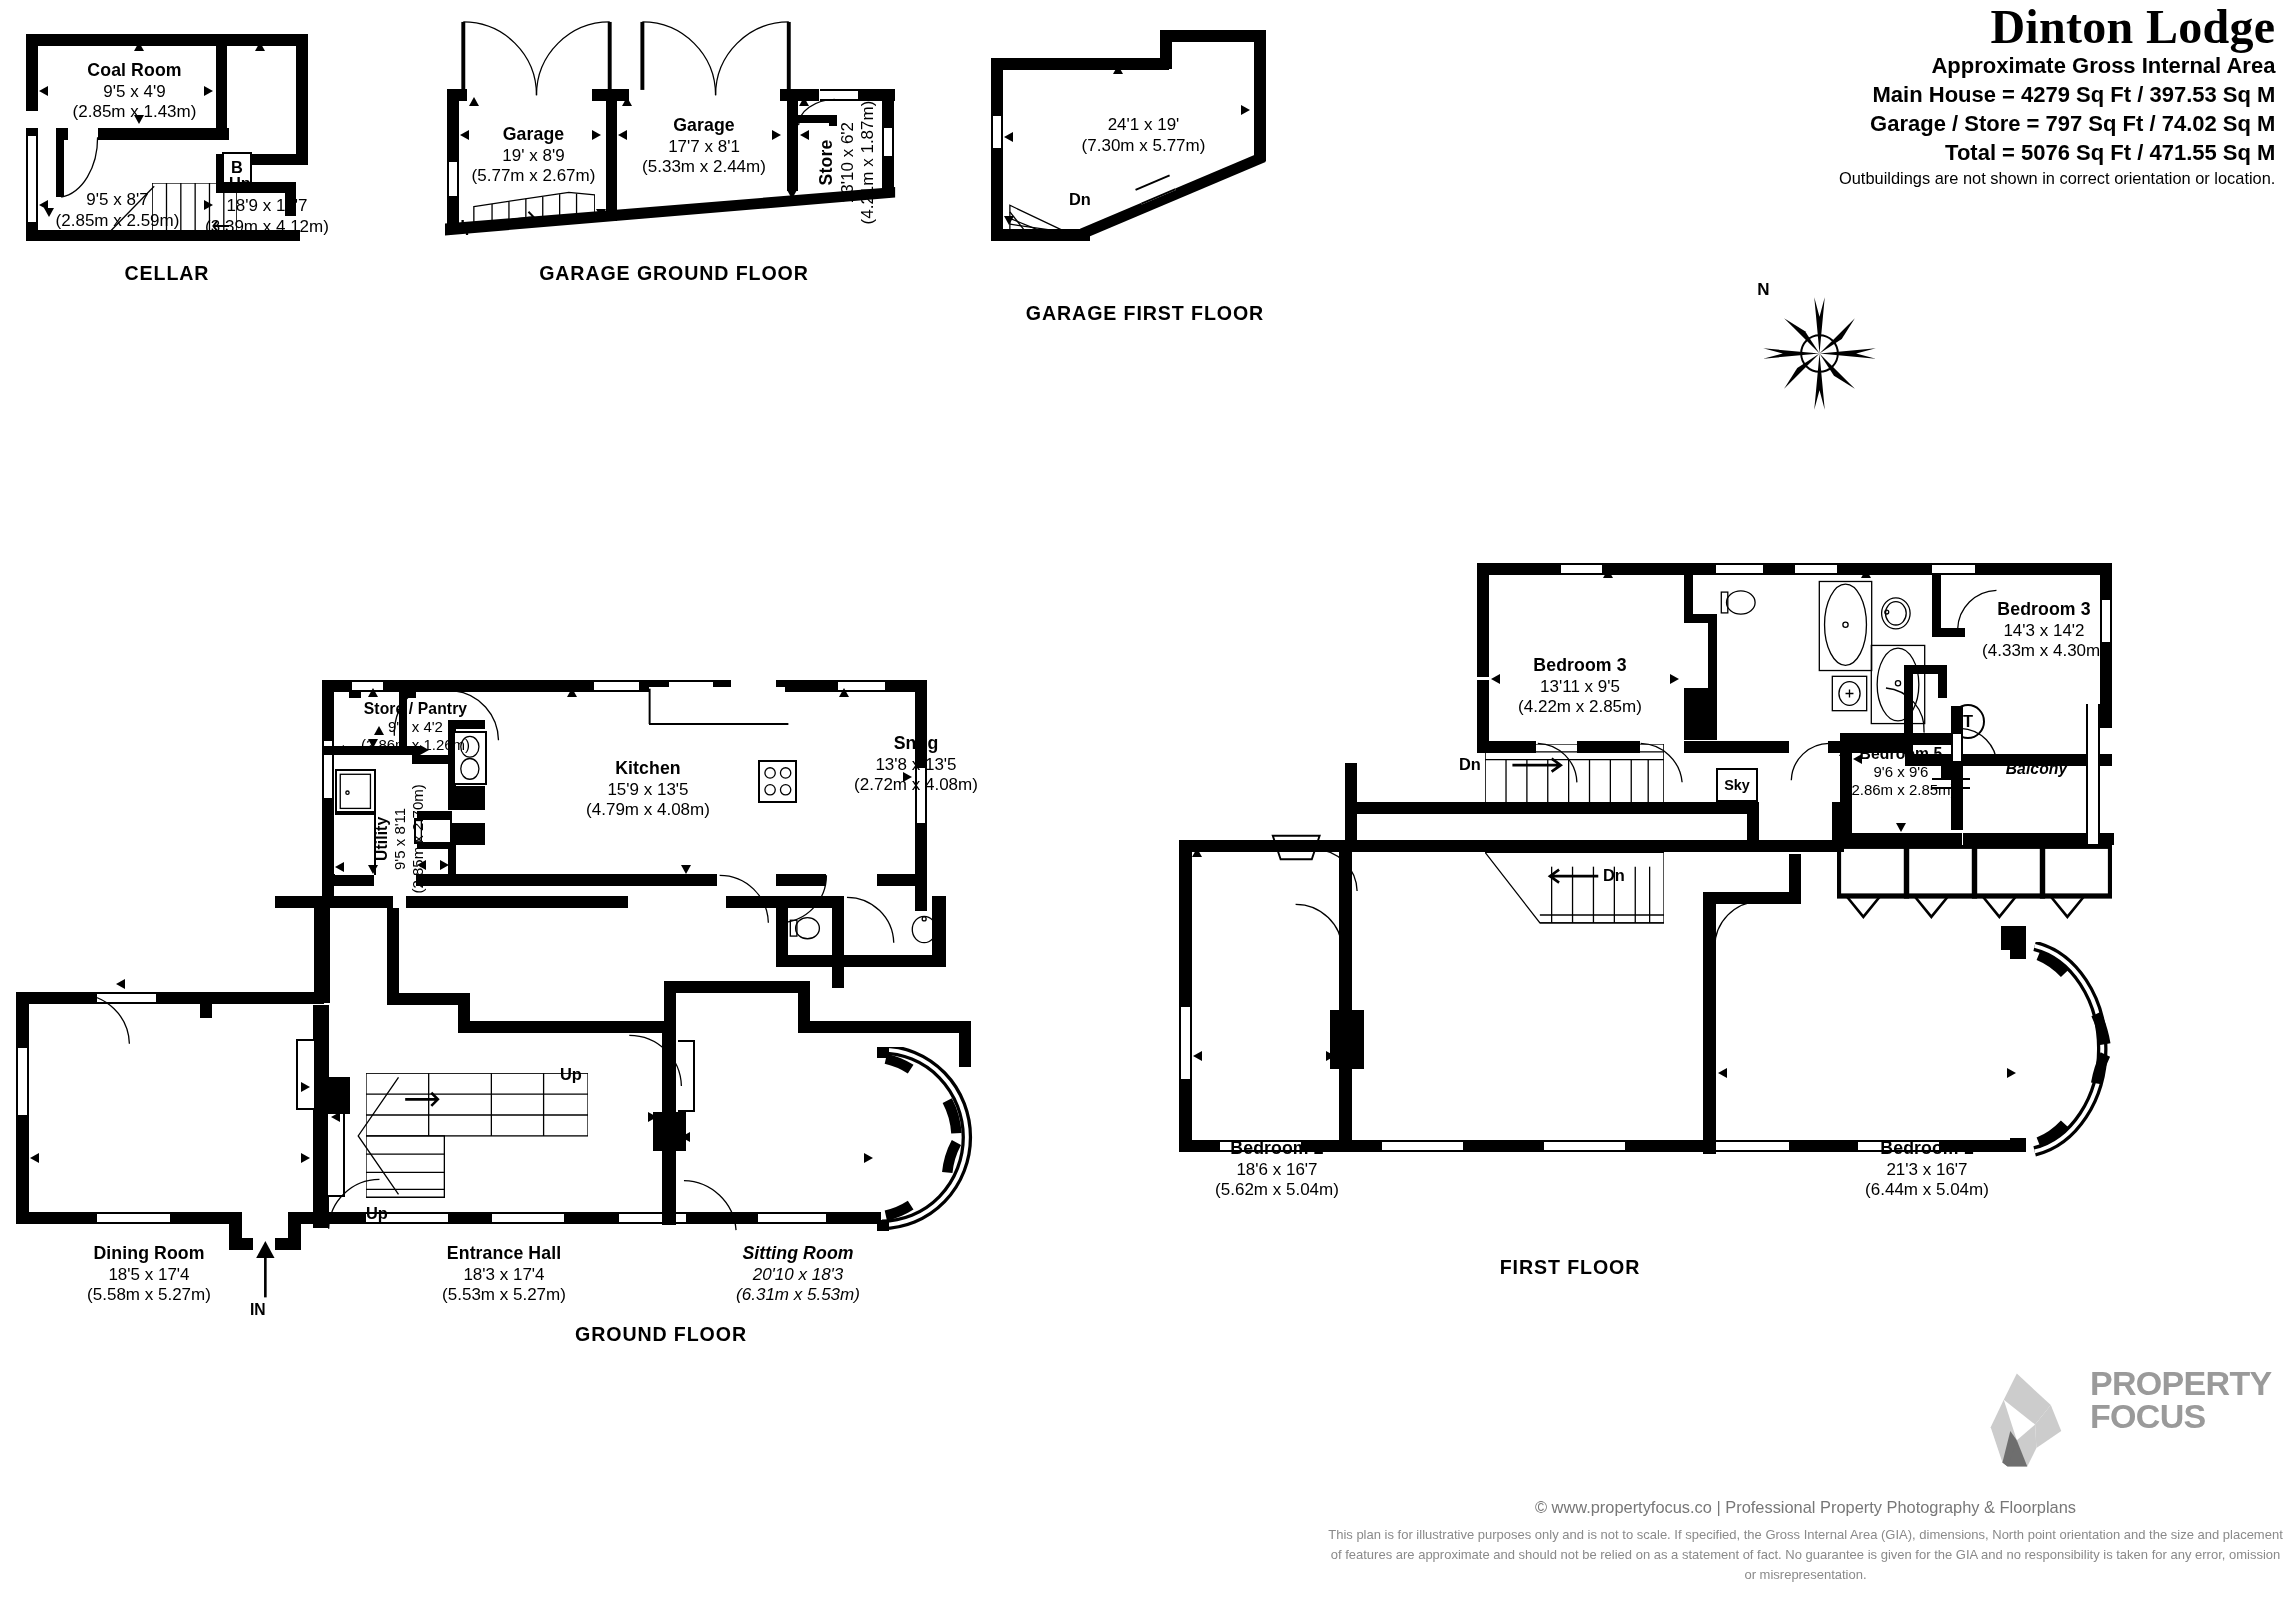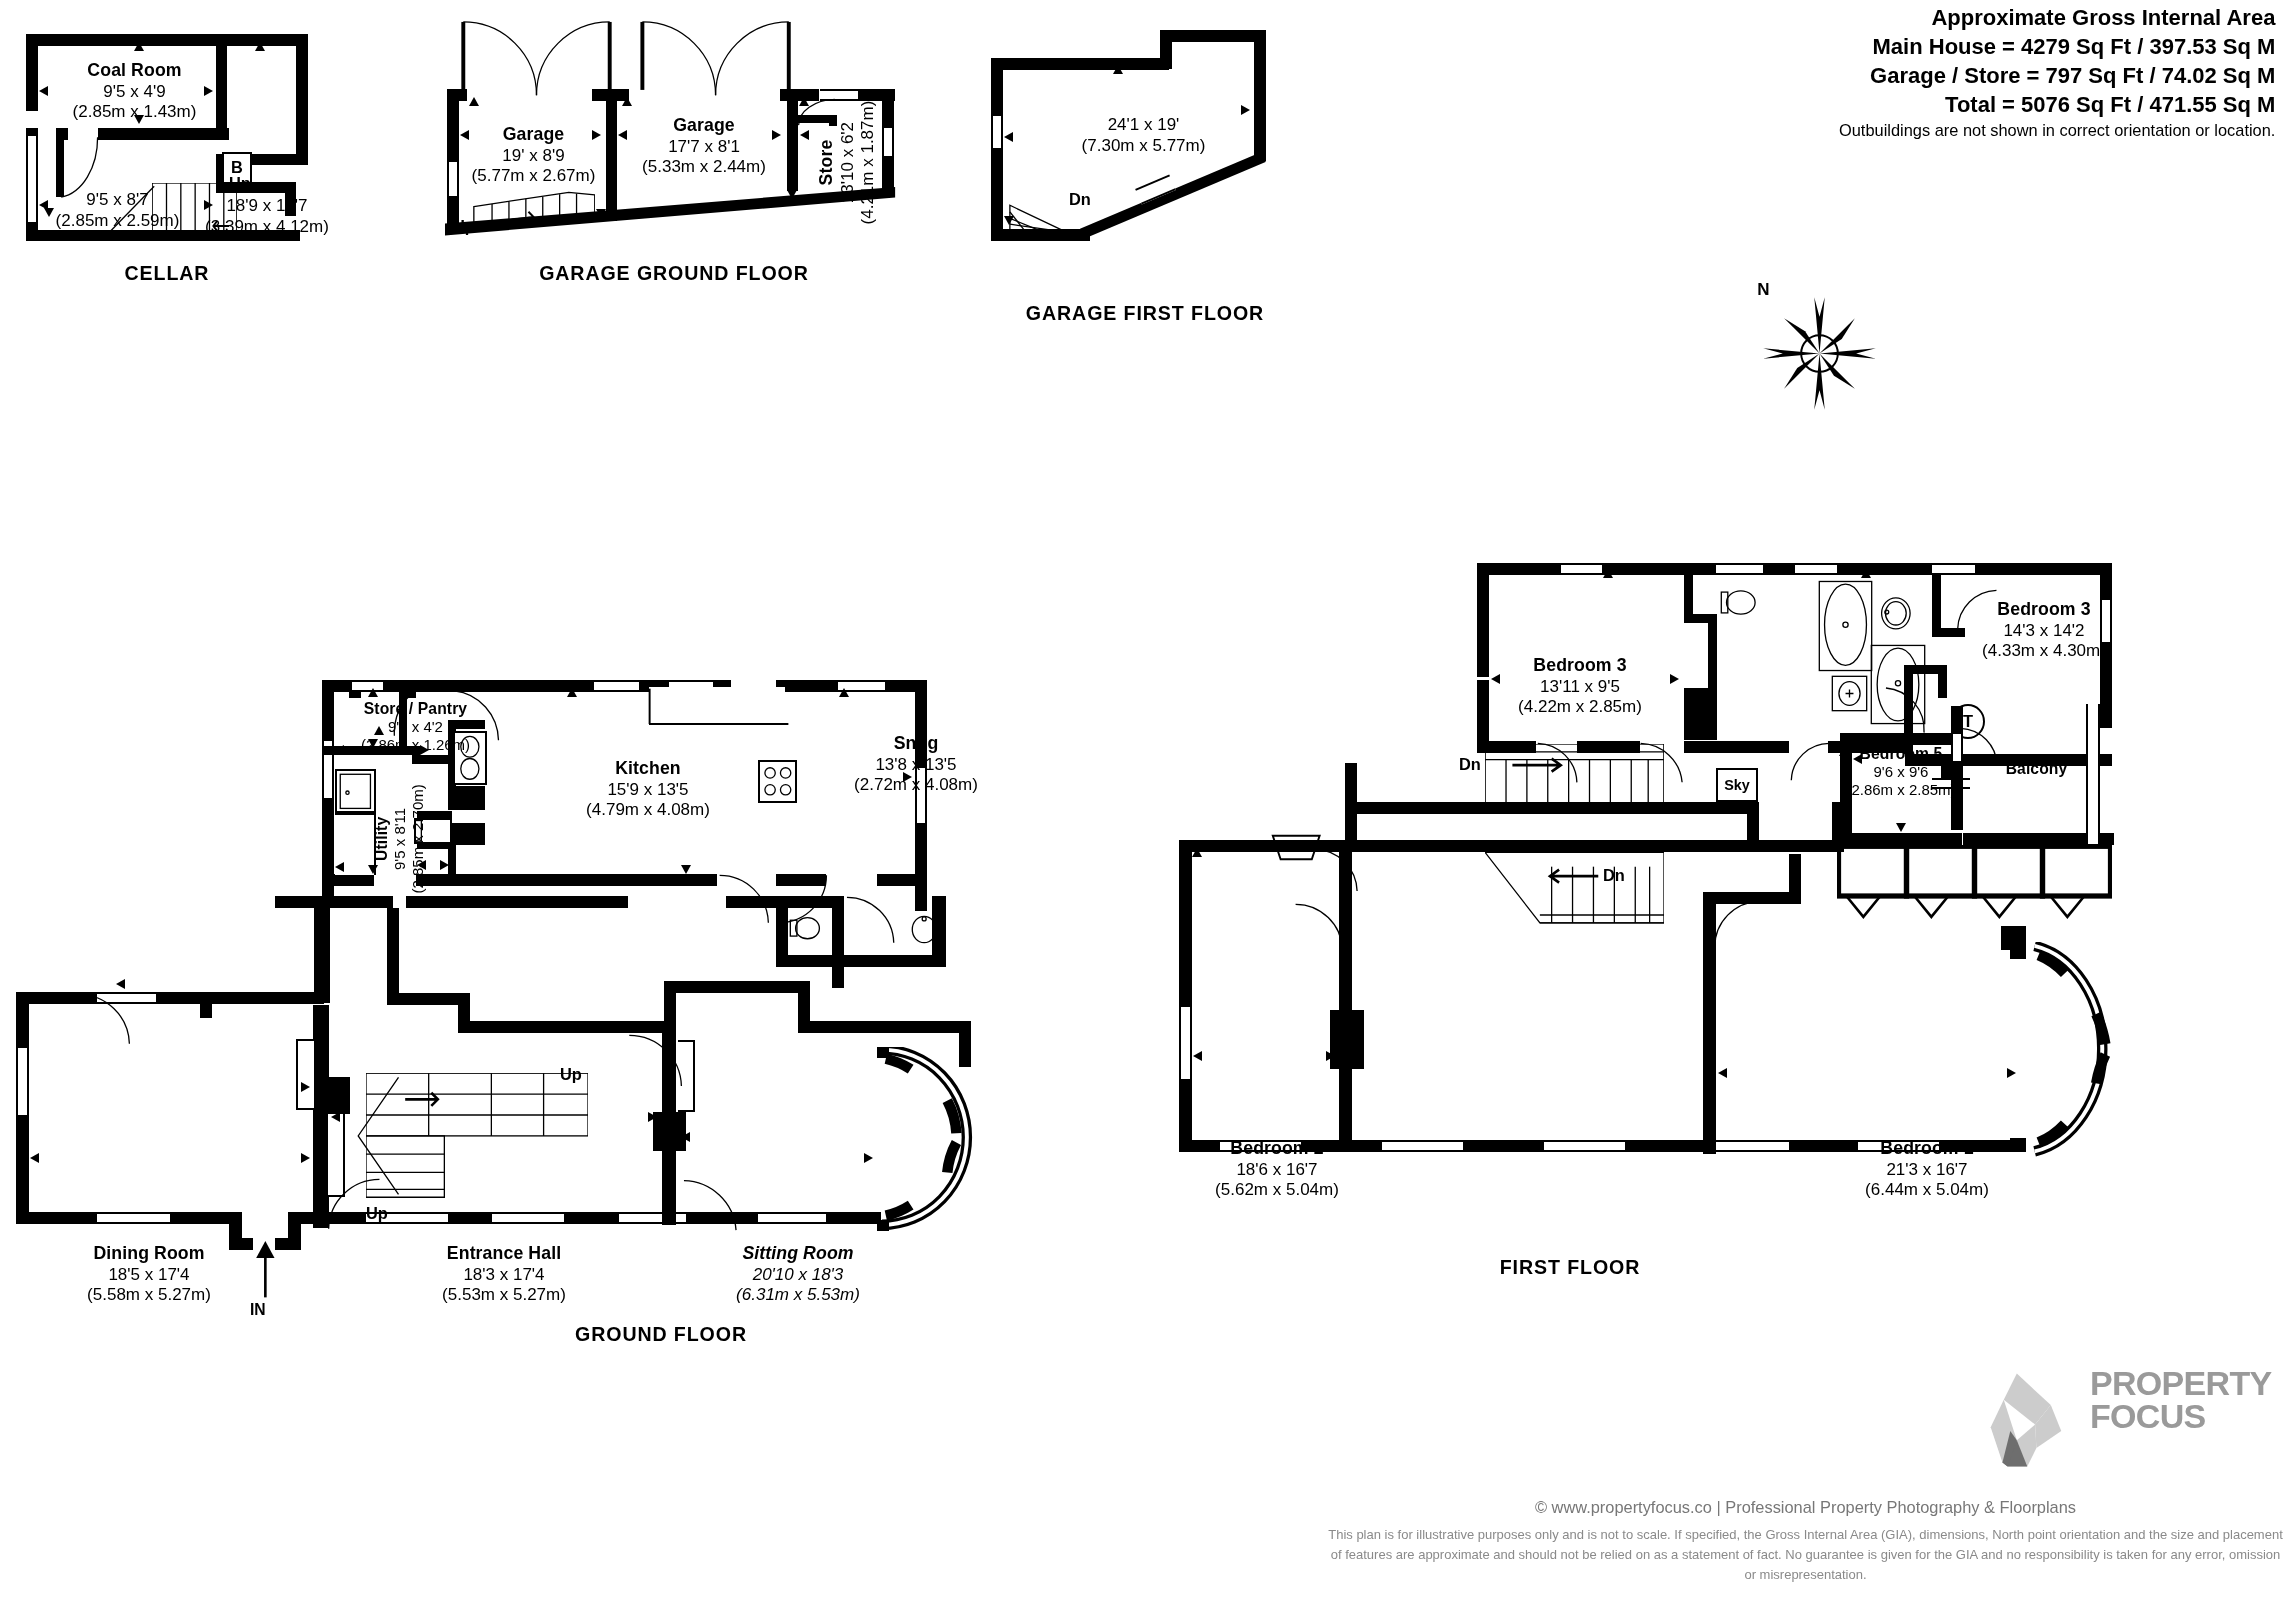--- a/index.html
+++ b/index.html
@@ -49,20 +49,21 @@
   .arR{border-top:5.9px solid transparent;border-bottom:5.9px solid transparent;border-left:9.8px solid #000;}
 
   .boxlbl{position:absolute;border:2px solid #000;background:#fff;display:flex;align-items:center;justify-content:center;font-weight:bold;font-size:16.4px;}
 </style>
 </head>
 <body>
 
 <div class="page">
 
   <div id="header">
+    <div class="title">Dinton Lodge</div>
     <div class="l">Approximate Gross Internal Area</div>
     <div class="l">Main House = 4279 Sq Ft / 397.53 Sq M</div>
     <div class="l">Garage / Store = 797 Sq Ft / 74.02 Sq M</div>
     <div class="l">Total = 5076 Sq Ft / 471.55 Sq M</div>
     <div class="note">Outbuildings are not shown in correct orientation or location.</div>
   </div>
 
   <div id="compass">
     <svg width="131" height="131" viewBox="0 0 200 200">
       <circle cx="100" cy="100" r="28" fill="#fff" stroke="#000" stroke-width="3"></circle>
@@ -794,21 +795,21 @@
     <div class="lbl" style="left:817px;top:115px;width:164px;">
       <div class="nm">Bedroom 3</div>
       <div class="d1">14'3 x 14'2</div>
       <div class="d2">(4.33m x 4.30m)</div>
     </div>
     <div class="lbl small" style="left:694px;top:260px;width:124px;">
       <div class="nm">Bedroom 5</div>
       <div class="d1">9'6 x 9'6</div>
       <div class="d2">(2.86m x 2.85m)</div>
     </div>
-    <div class="lbl small" style="left:839px;top:275px;width:105px;">
+    <div class="lbl small" style="left:839px;top:275px;width:105px;font-style:italic;">
       <div class="nm">Balcony</div>
     </div>
     <div class="lbl" style="left:50px;top:654px;width:164px;">
       <div class="nm">Bedroom 2</div>
       <div class="d1">18'6 x 16'7</div>
       <div class="d2">(5.62m x 5.04m)</div>
     </div>
     <div class="lbl" style="left:700px;top:654px;width:164px;">
       <div class="nm">Bedroom 1</div>
       <div class="d1">21'3 x 16'7</div>

